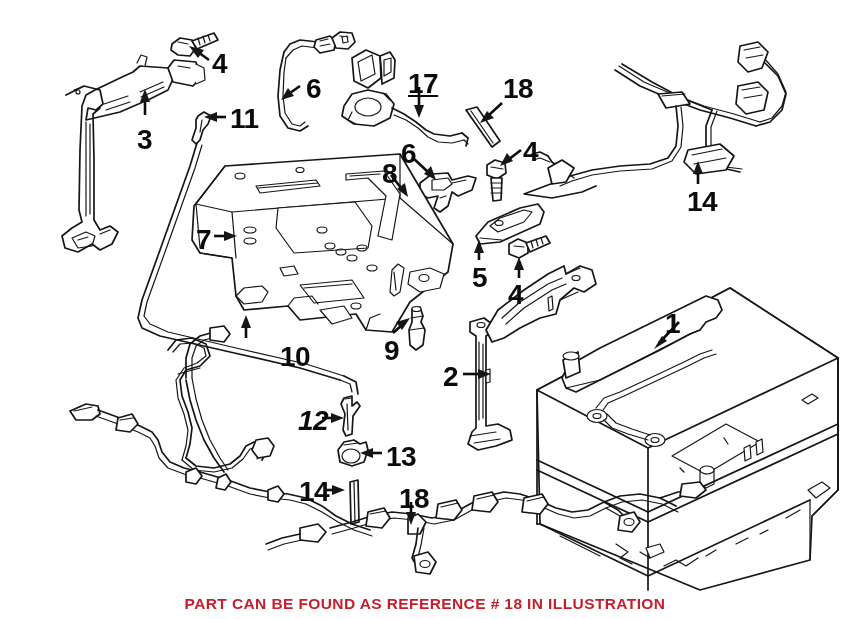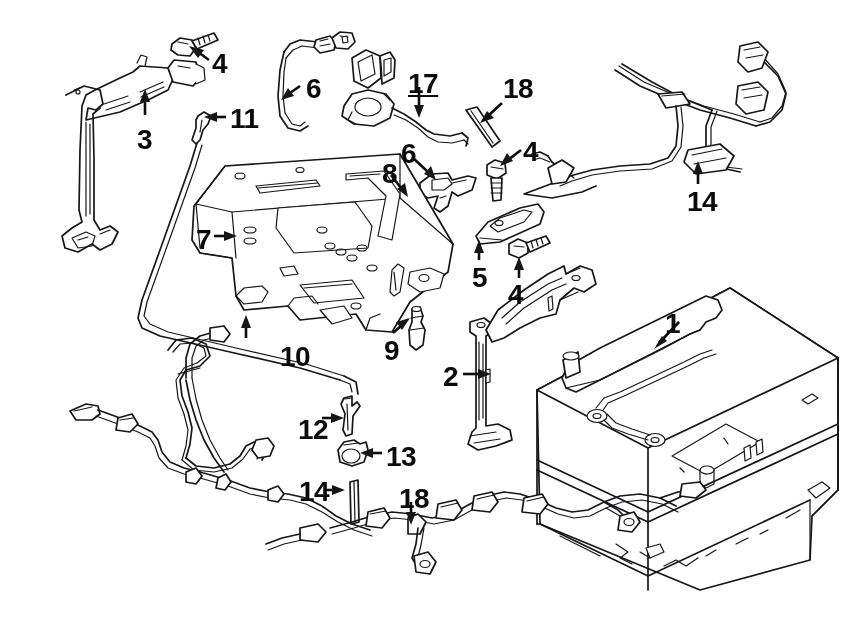--- a/index.html
+++ b/index.html
@@ -512,23 +512,24 @@
   <div class="callout-num" style="left:212px; top:50px;">4</div>
   <div class="callout-num" style="left:523px; top:138px;">4</div>
   <div class="callout-num" style="left:508px; top:281px;">4</div>
   <div class="callout-num" style="left:472px; top:264px;">5</div>
   <div class="callout-num" style="left:401px; top:140px;">6</div>
   <div class="callout-num" style="left:196px; top:226px;">7</div>
   <div class="callout-num" style="left:382px; top:160px;">8</div>
   <div class="callout-num" style="left:384px; top:337px;">9</div>
   <div class="callout-num" style="left:233px; top:343px;margin-left:47px;">10</div>
   <div class="callout-num" style="left:230px; top:105px;">11</div>
-  <div class="callout-num" style="left:298px; top:416px;">12</div>
+  <div class="callout-num" style="left:298px; top:407px;font-style:italic;">12</div>
   <div class="callout-num" style="left:386px; top:443px;">13</div>
   <div class="callout-num" style="left:299px; top:478px;">14</div>
   <div class="callout-num" style="left:687px; top:188px;">14</div>
   <div class="callout-num" style="left:306px; top:75px;">6</div>
   <div class="callout-num" style="left:408px; top:70px;text-decoration:underline;">17</div>
   <div class="callout-num" style="left:503px; top:75px;text-align:center;">18</div>
   <div class="callout-num" style="left:399px; top:485px;">18</div>
 
+  <div id="caption">PART CAN BE FOUND AS REFERENCE # 18 IN ILLUSTRATION</div>
 
 </div>
 
 </body></html>

